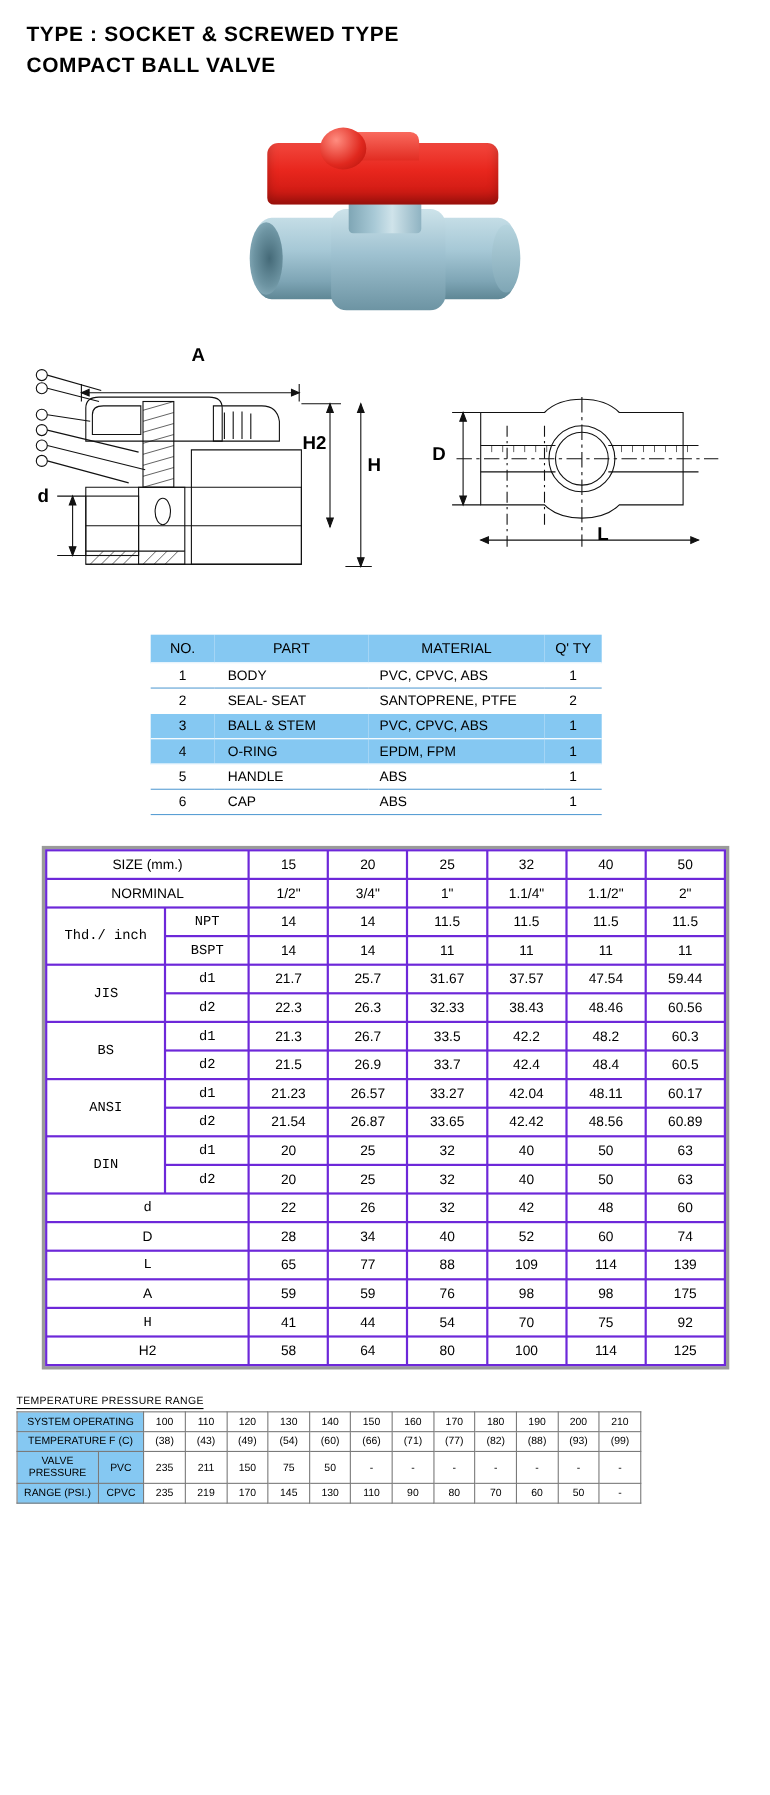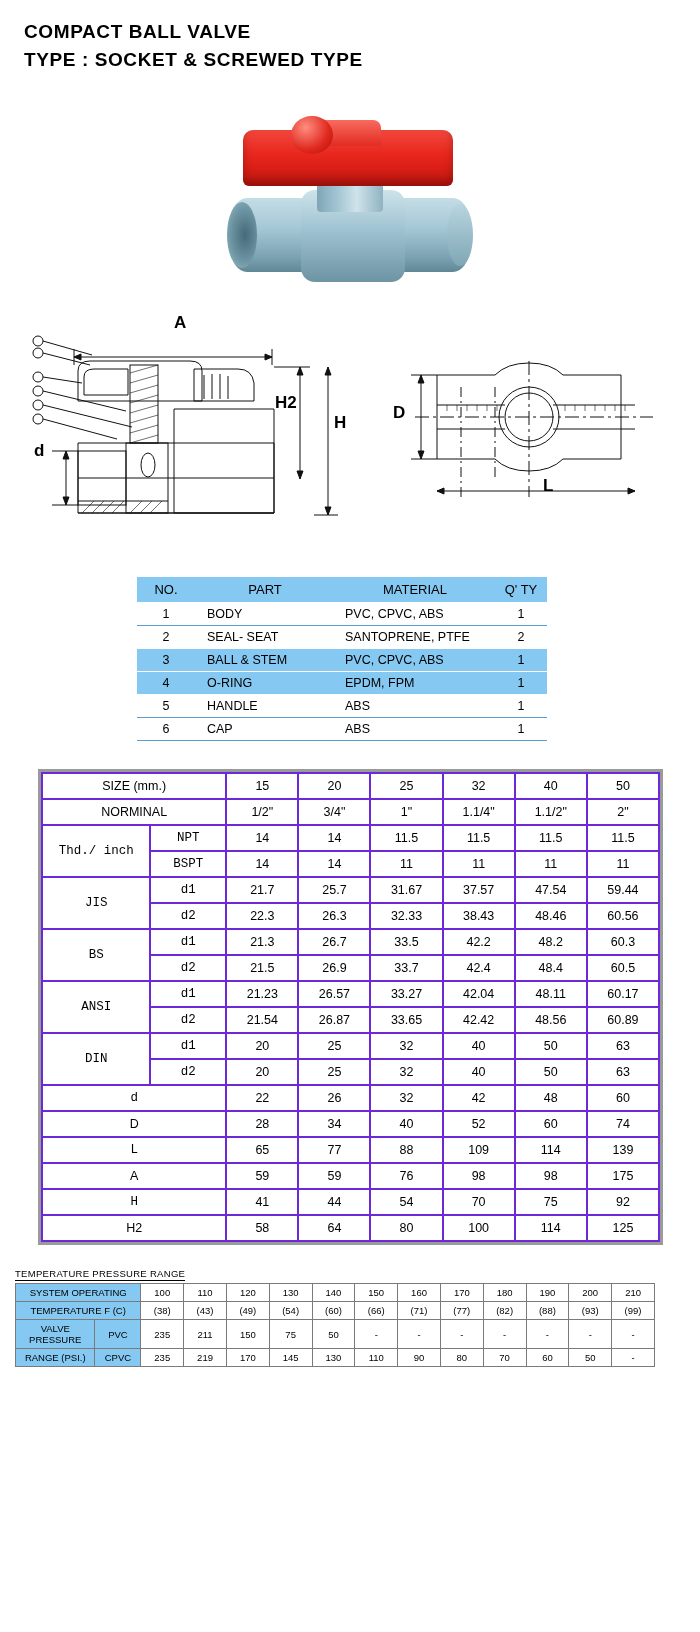--- a/index.html
+++ b/index.html
@@ -206,21 +206,21 @@
   }
   .temp-title {
     font-size: 9.5px;
     letter-spacing: 0.3px;
     border-bottom: 1px solid #000;
     display: inline-block;
     padding-bottom: 1px;
     margin-bottom: 2px;
   }
   table.temp {
-    width: 640px;
+    width: 568px;
     border-collapse: collapse;
     font-size: 9.5px;
     border: 1px solid #7a7a7a;
   }
   table.temp td {
     border: 1px solid #7a7a7a;
     text-align: center;
     padding: 3px 0;
     background: #ffffff;
     height: 17px;
@@ -231,22 +231,22 @@
   }
   .t-w1 { width: 120px; }
   .t-w2 { width: 45px; }
   .t-wd { width: 42px; }
   .tlbl-right { text-align: right; padding-right: 8px; }
 </style>
 </head>
 <body>
 
 <div class="title-block">
+  <div class="title-line">TYPE : SOCKET &amp; SCREWED TYPE</div>
   <div class="title-line">COMPACT BALL VALVE</div>
-  <div class="title-line">TYPE : SOCKET &amp; SCREWED TYPE</div>
 </div>
 
 <div class="photo-wrap">
   <div class="valve-photo">
     <div class="body-main"></div>
     <div class="body-hub"></div>
     <div class="socket-left"></div>
     <div class="socket-right"></div>
     <div class="stem-neck"></div>
     <div class="handle"></div>

